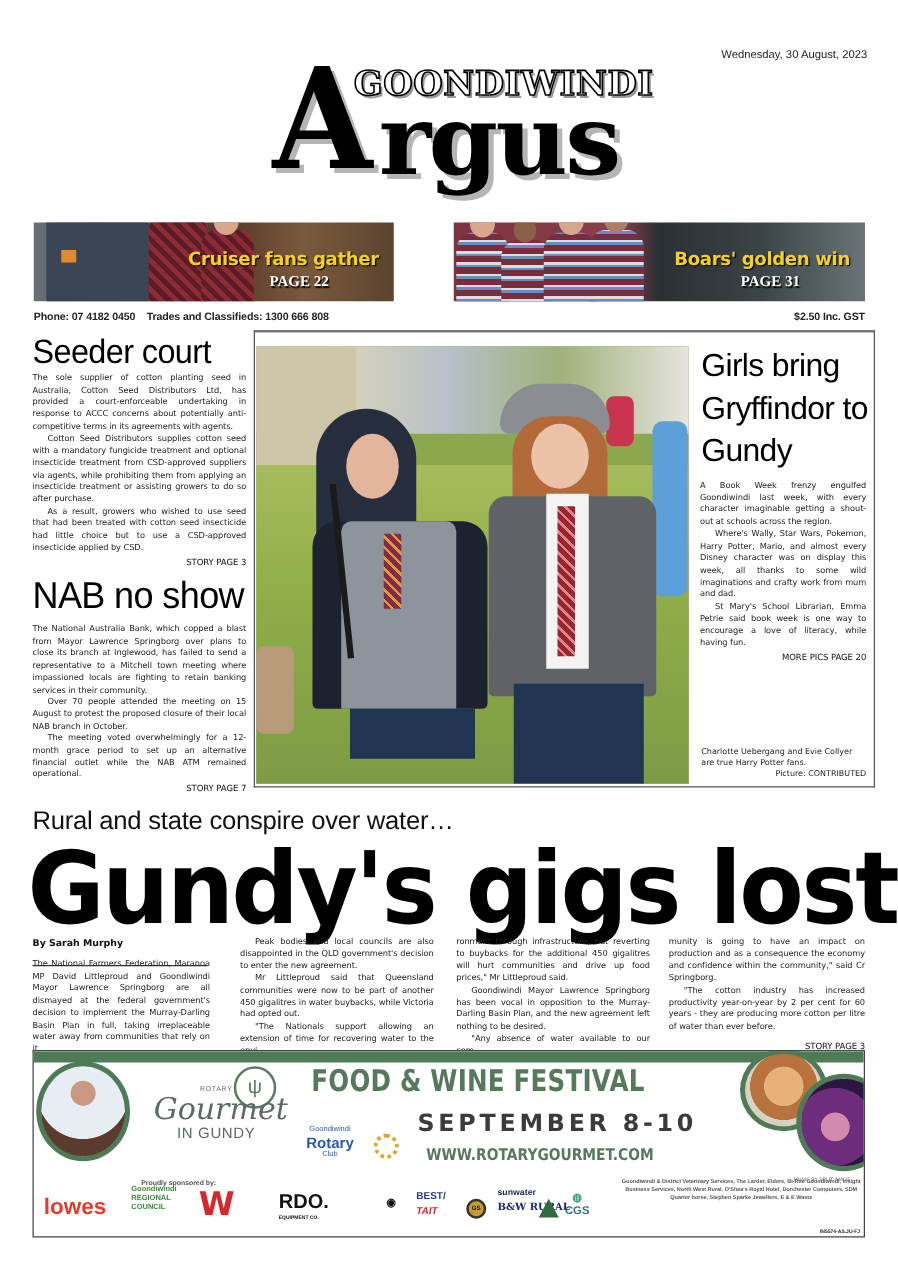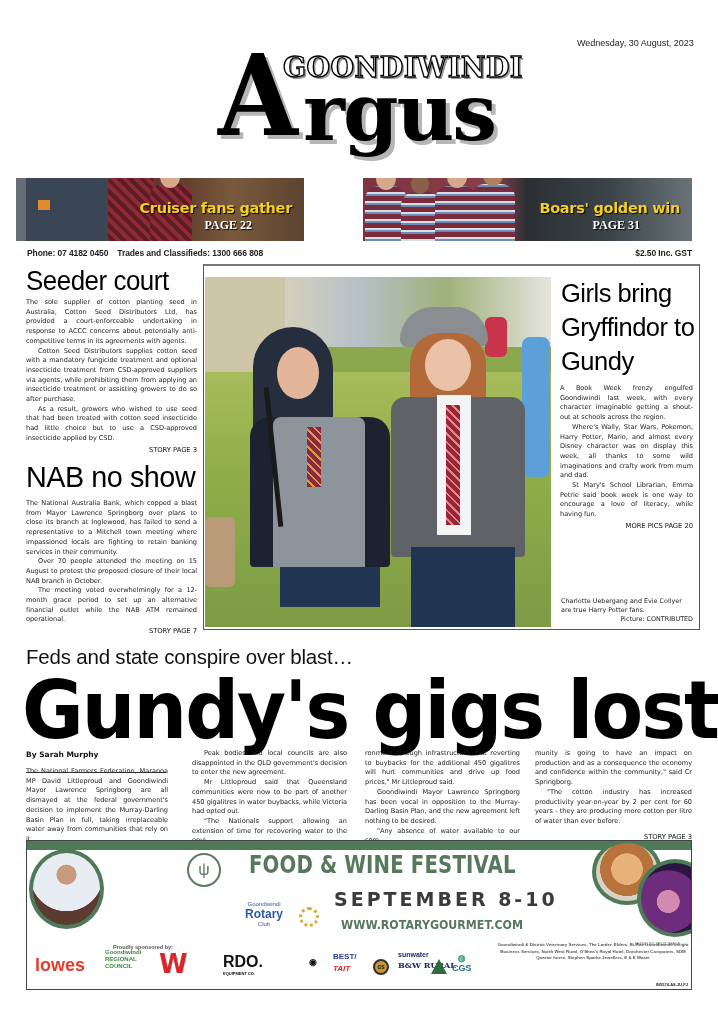--- a/index.html
+++ b/index.html
@@ -12,21 +12,21 @@
   .date { left: 577px; top: 38px; font-size: 9px; color: #222; font-family: "Liberation Sans", sans-serif; }
   .mast-big-a { left: 218px; top: 40px; font-family: "DejaVu Serif", serif; font-weight: bold; font-size: 112px; line-height: 1; color: #000;
     text-shadow: 4px 4px 0 #b5b5b5; transform: scaleX(0.92); transform-origin: left top; }
   .mast-goon { left: 283px; top: 54px; font-family: "DejaVu Serif", serif; font-weight: bold; font-size: 27px; line-height: 1; color: #fff;
     -webkit-text-stroke: 1.3px #000; letter-spacing: 0.5px; text-shadow: 2px 2px 0 #999; }
   .mast-rgus { left: 303px; top: 74px; font-family: "DejaVu Serif", serif; font-weight: bold; font-size: 78px; line-height: 1; color: #000;
     text-shadow: 4px 4px 0 #b5b5b5; letter-spacing: -2px; transform: scaleX(1.02); transform-origin: left top; }
 
   
   .teaser { top: 178px; height: 63px; overflow: hidden; }
-  .teaser-1 { left: 16px; width: 288px; background: linear-gradient(90deg, #6b6f77 0%, #3d4658 25%, #6d3438 38%, #5a3a2a 55%, #7a5a3c 75%, #5c4330 100%); }
+  .teaser-1 { left: 27px; width: 288px; background: linear-gradient(90deg, #6b6f77 0%, #3d4658 25%, #6d3438 38%, #5a3a2a 55%, #7a5a3c 75%, #5c4330 100%); }
   .teaser-2 { left: 363px; width: 329px; background: linear-gradient(90deg, #7c3440 0%, #8a3f4a 40%, #2a2f33 50%, #3b4448 75%, #6a7478 100%); }
   .teaser .photo-a { position: absolute; }
   .truck { left: 10px; top: -36px; width: 82px; height: 100px; background: #3a4556; border-radius: 6px 6px 2px 2px; }
   .truck-lamp { left: 22px; top: 22px; width: 12px; height: 10px; background: #e28a2c; }
   .person { background: repeating-linear-gradient(45deg, #8c2b35 0 4px, #5b1c25 4px 8px); border-radius: 12px 12px 0 0; }
   .head { background: #d8a88c; border-radius: 50%; }
   .teaser-title { position: absolute; right: 14px; font-family: "DejaVu Sans", sans-serif; font-weight: bold; color: #f5d020; font-size: 14.5px; letter-spacing: -0.3px;
     text-shadow: 1px 1px 1px #000; white-space: nowrap; }
   .teaser-page { position: absolute; font-family: Liberation Serif, serif; font-weight: bold; color: #fff; font-size: 12px; text-shadow: 1px 1px 1px #000; white-space: nowrap; margin-left: 28px; }
   .player { background: repeating-linear-gradient(0deg, #7a2c3c 0 5px, #6d8bb8 5px 7px, #d9dde4 7px 9px); border-radius: 14px 14px 0 0; }
@@ -194,21 +194,21 @@
   <p>A Book Week frenzy engulfed Goondiwindi last week, with every character imaginable getting a shout-out at schools across the region.</p>
   <p class="ind">Where's Wally, Star Wars, Pokemon, Harry Potter, Mario, and almost every Disney character was on display this week, all thanks to some wild imaginations and crafty work from mum and dad.</p>
   <p class="ind">St Mary's School Librarian, Emma Petrie said book week is one way to encourage a love of literacy, while having fun.</p>
   <div class="story-page">MORE PICS PAGE 20</div>
 </div>
 <div class="abs caption">
   <span>Charlotte Uebergang and Evie Collyer are true Harry Potter fans.</span>
   <span class="credit">Picture: CONTRIBUTED</span>
 </div>
 
-<div class="abs kicker">Feds and state conspire over blast…</div>
+<div class="abs kicker">Rural and state conspire over water…</div>
 <div class="abs headline">Gundy's gigs lost</div>
 <div class="abs byline">By Sarah Murphy</div>
 
 <div class="abs body-text lead-col lead-col-1">
   <p>The National Farmers Federation, Maranoa MP David Littleproud and Goondiwindi Mayor Lawrence Springborg are all dismayed at the federal government's decision to implement the Murray-Darling Basin Plan in full, taking irreplaceable water away from communities that rely on it.</p>
 </div>
 <div class="abs body-text lead-col lead-col-2">
   <p class="ind">Peak bodies and local councils are also disappointed in the QLD government's decision to enter the new agreement.</p>
   <p class="ind">Mr Littleproud said that Queensland communities were now to be part of another 450 gigalitres in water buybacks, while Victoria had opted out.</p>
   <p class="ind">"The Nationals support allowing an extension of time for recovering water to the envi-</p>
@@ -221,20 +221,25 @@
 <div class="abs body-text lead-col lead-col-4">
   <p>munity is going to have an impact on production and as a consequence the economy and confidence within the community," said Cr Springborg.</p>
   <p class="ind">"The cotton industry has increased productivity year-on-year by 2 per cent for 60 years - they are producing more cotton per litre of water than ever before.</p>
   <div class="story-page" style="margin-top:6px;">STORY PAGE 3</div>
 </div>
 
 <div class="abs ad">
   <div class="ad-topbar"></div>
   <div class="chef"></div>
   <div class="fork-ring">ψ</div>
+  <div class="gourmet">
+    <div class="rot">ROTARY</div>
+    <div class="script">Gourmet</div>
+    <div class="ig">IN GUNDY</div>
+  </div>
   <div class="rotary">
     <div class="g">Goondiwindi</div>
     <div class="r">Rotary</div>
     <div class="c">Club</div>
   </div>
   <div class="rotary-wheel"></div>
   <div class="fest-title">FOOD &amp; WINE FESTIVAL</div>
   <div class="fest-date">SEPTEMBER 8-10</div>
   <div class="fest-url">WWW.ROTARYGOURMET.COM</div>
   <div class="circ1"></div>

